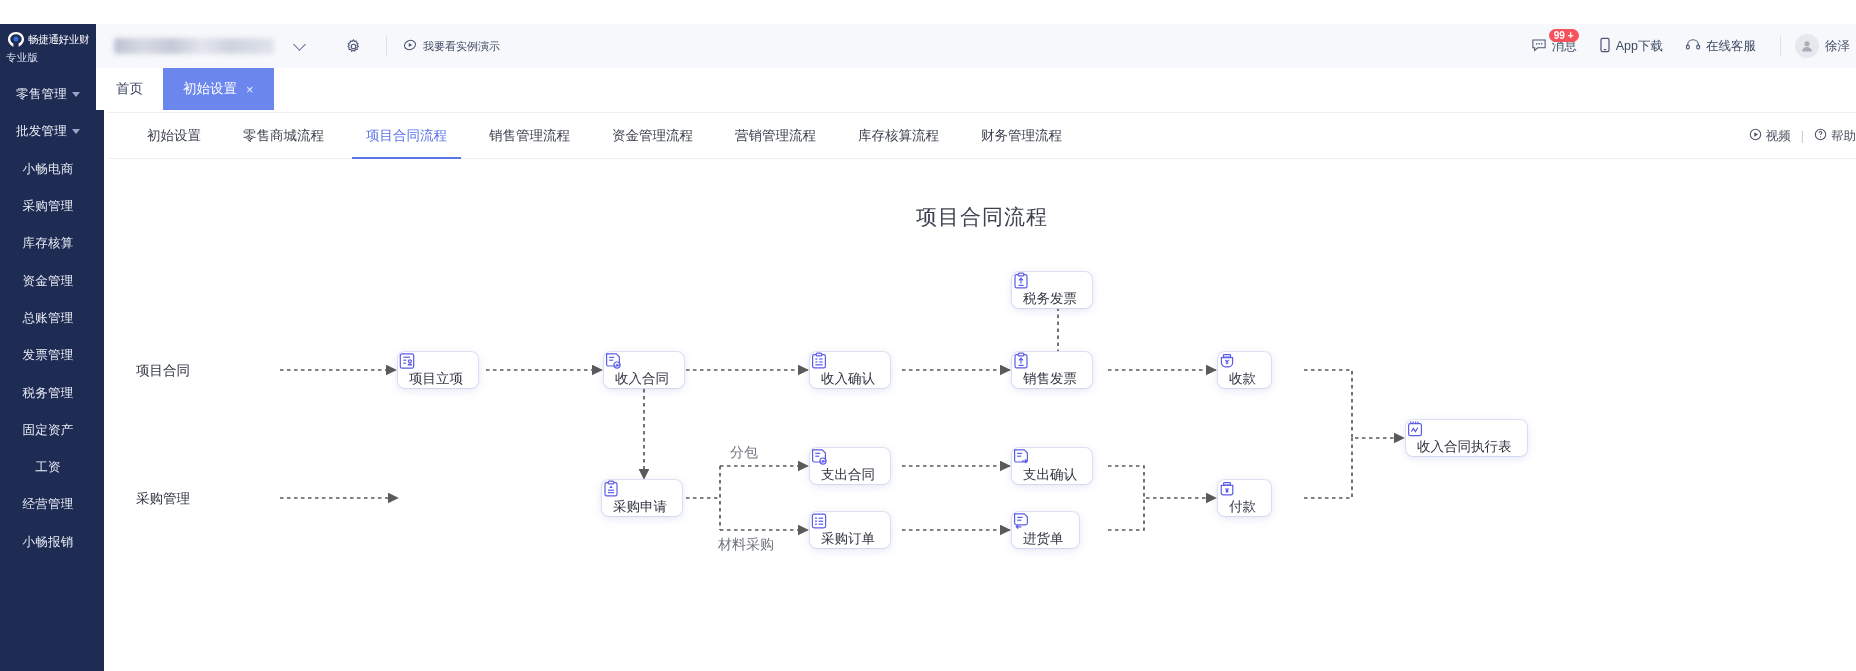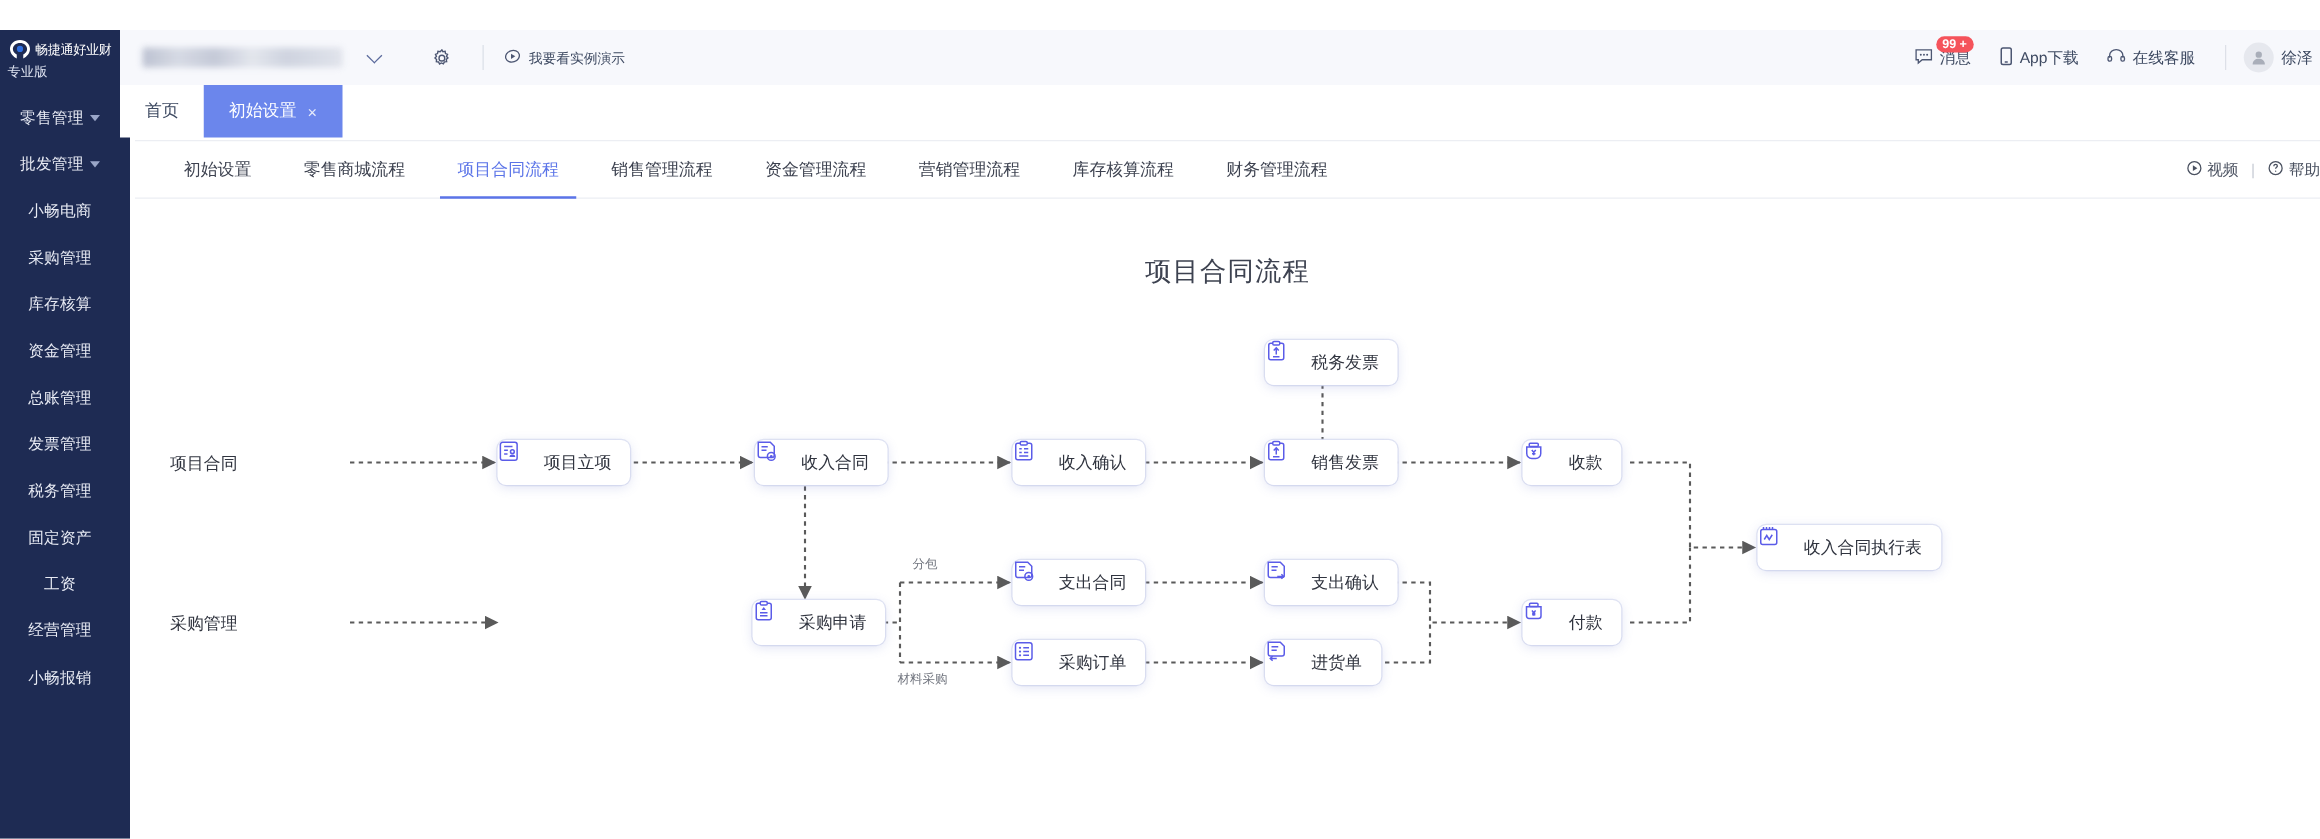--- a/index.html
+++ b/index.html
@@ -163,28 +163,28 @@
 
   
   .canvas { position: relative; width: 1748px; height: 420px; }
   .canvas svg { position: absolute; left: 0; top: 0; }
 
   .node {
     position: absolute; display: flex; align-items: center;
     height: 36px; padding: 0 15px 0 11px;
     background: #ffffff; border-radius: 7px;
     box-shadow: 0 2px 9px rgba(98,114,201,0.20), 0 0 0 1px rgba(226,230,244,0.9);
-    font-size: 13.5px; color: #30343f; white-space: nowrap; cursor: pointer;
+    font-size: 13.5px; color: #30343f; white-space: nowrap; cursor: pointer; flex-direction: column;
   }
   .node .ico { flex: 0 0 18px; width: 18px; height: 18px; margin-right: 8px; display:flex; }
   .row-label {
     position: absolute; font-size: 13.5px; color: #30343f; white-space: nowrap;
   }
   .edge-label {
-    position: absolute; font-size: 10px; color: #70747e; white-space: nowrap;
+    position: absolute; font-size: 14px; color: #70747e; white-space: nowrap;
   }
 </style>
 </head>
 <body>
 
 <div id="app">
 
   <div class="top-strip"></div>
 
   <div class="sidebar">

